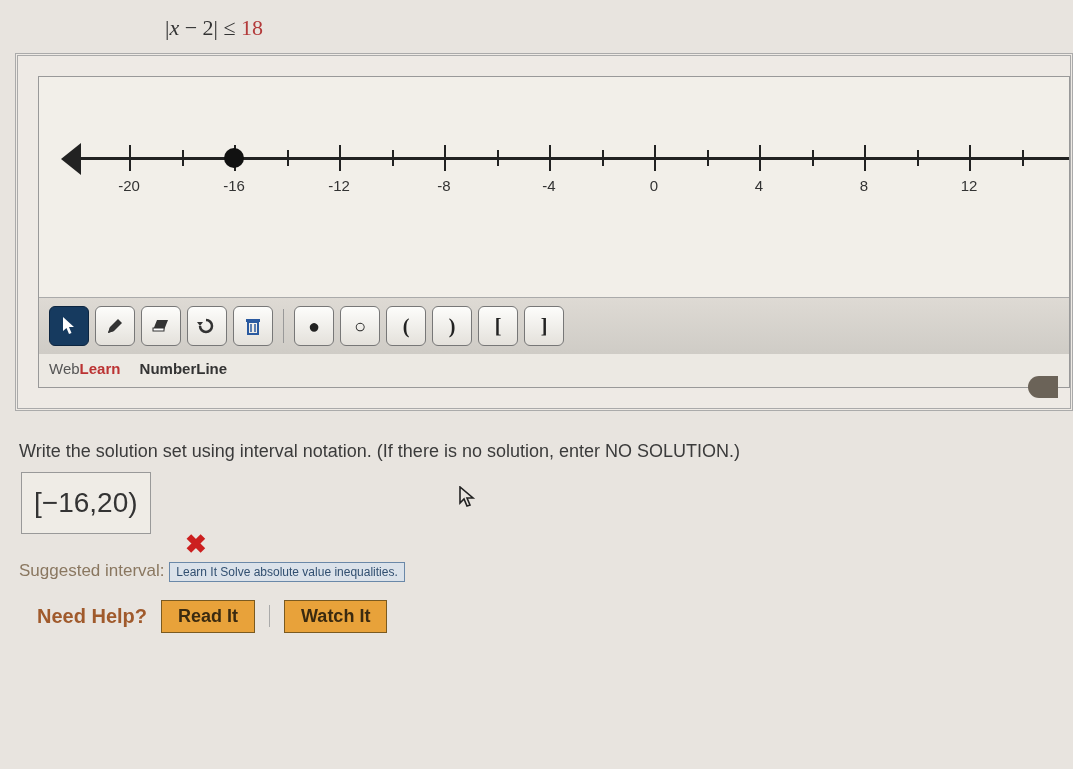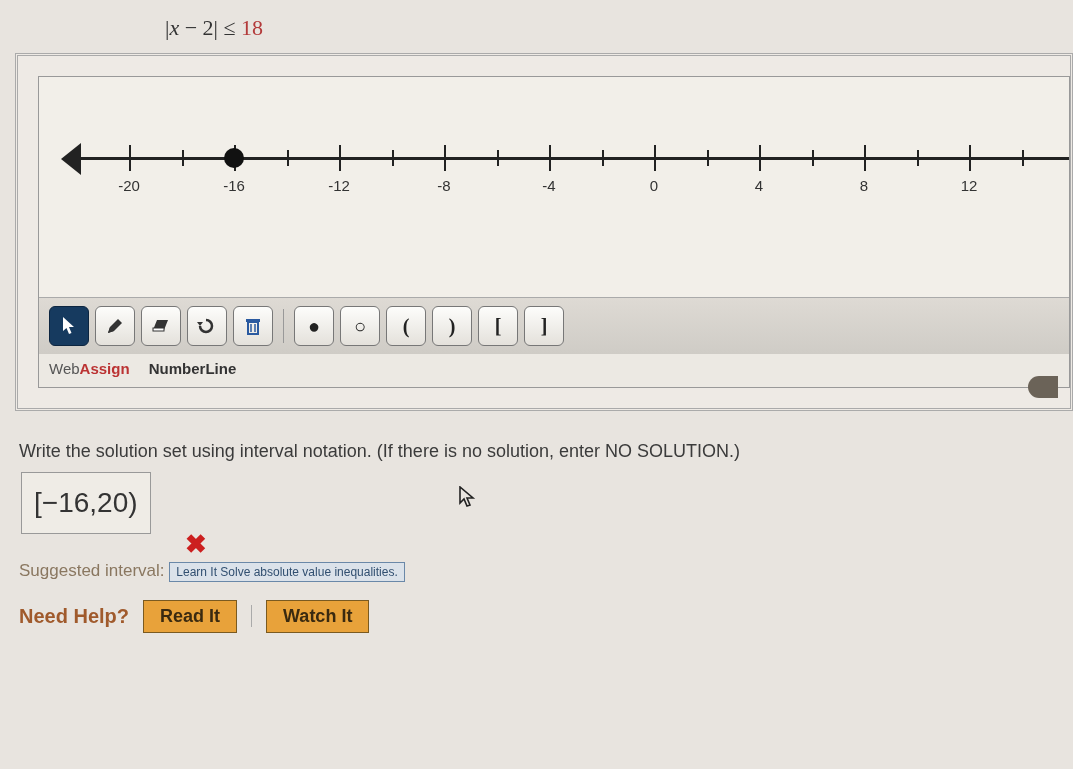--- a/index.html
+++ b/index.html
@@ -177,21 +177,21 @@
     font-size: 12px;
     cursor: pointer;
   }
   .need-help {
     font-size: 20px;
     font-weight: bold;
     color: #a05a2c;
     display: flex;
     align-items: center;
     gap: 14px;
-    margin-left: 4px;
+    margin-left: 22px;
   }
   .help-btn {
     background: #e8a23a;
     border: 1px solid #7a5a20;
     color: #3a2a10;
     font-weight: bold;
     font-size: 18px;
     padding: 5px 16px;
     cursor: pointer;
   }
@@ -285,21 +285,21 @@
         <div class="divider"></div>
         <div class="tbtn">●</div>
         <div class="tbtn">○</div>
         <div class="tbtn">(</div>
         <div class="tbtn">)</div>
         <div class="tbtn">[</div>
         <div class="tbtn">]</div>
       </div>
 
     <div class="brand">
-      <span>Web</span><b>Assign</b><span> </span><span class="nl-label">NumberLine</span>
+      <span>Web</span><b>Learn</b><span> </span><span class="nl-label">NumberLine</span>
     </div>
 
   </div>
 
   <span class="cursor-icon">
     <svg width="18" height="22" viewBox="0 0 18 22">
         <path d="M2 1 L2 17 L6 13 L9 20 L12 19 L9 12 L15 12 Z" fill="none" stroke="#222" stroke-width="1.6"></path>
       </svg>
   </span>
   <div class="back-bubble"></div>

